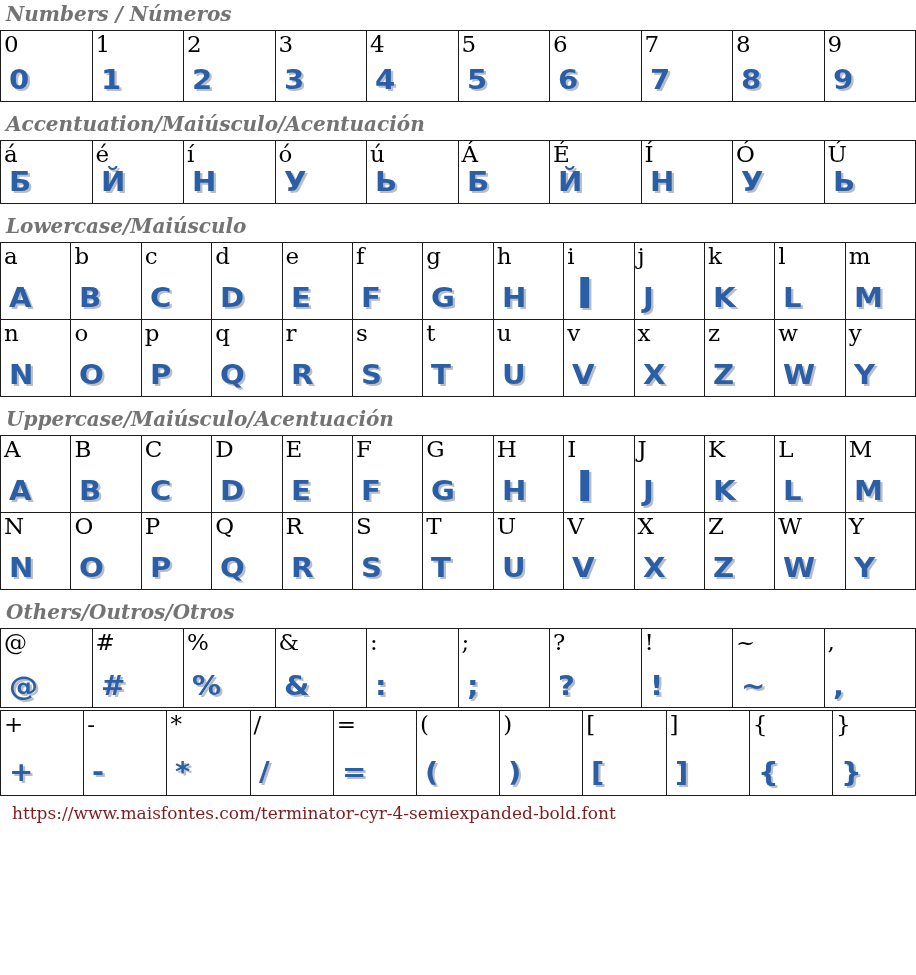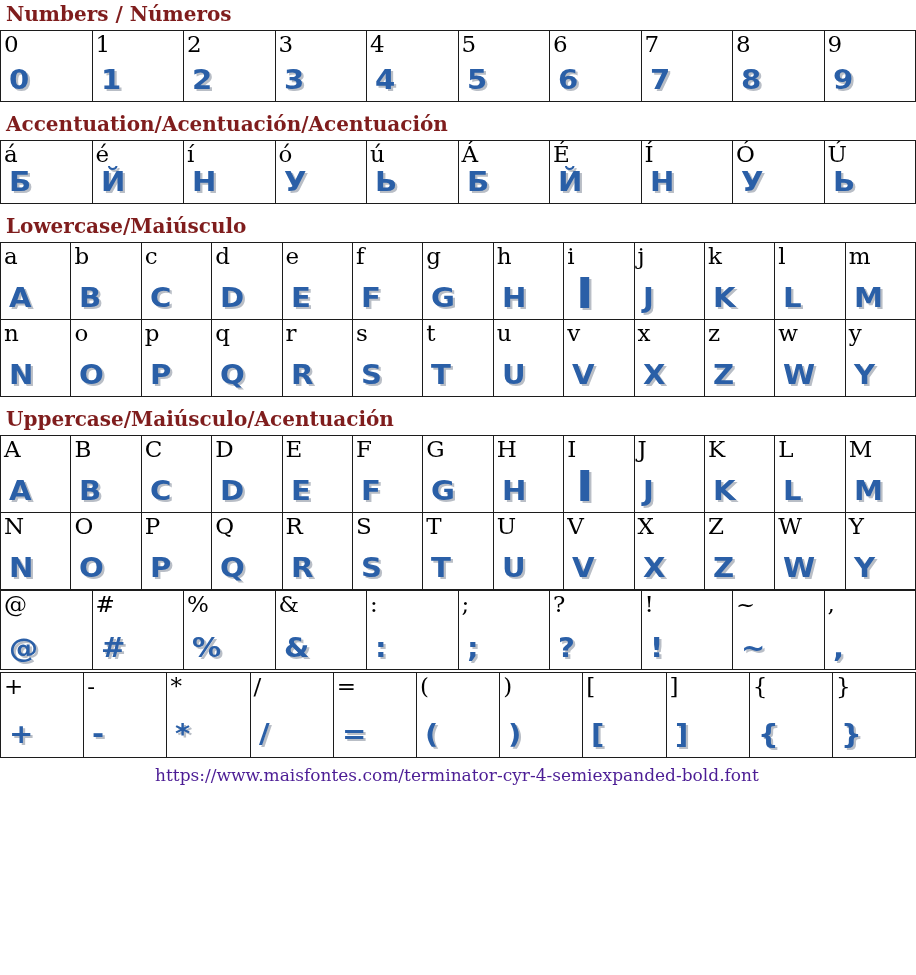--- a/index.html
+++ b/index.html
@@ -17,21 +17,22 @@
   .page {
     width: 916px;
     box-sizing: border-box;
   }
   .section-title {
     font-family: "DejaVu Serif", "Liberation Serif", serif;
     font-weight: bold;
     font-size: 20px;
     line-height: 1.1;
     margin: 11px 0 5px 6px;
-    color: #7f1d1d;
+    color: #737373;
+    font-style: italic;
   }
   .font-section:first-child .section-title {
     margin-top: 3px;
   }
   .char-row {
     display: flex;
     width: 916px;
     box-sizing: border-box;
   }
   
@@ -82,25 +83,25 @@
   }
   .h-others2 .char-glyph {
     bottom: 10px;
   }
   .glyph-tall {
     font-size: 42px;
     bottom: 4px;
     left: 12px;
   }
   .footer-url {
-    text-align: center;
+    text-align: left;
     font-family: "DejaVu Serif", "Liberation Serif", serif;
     font-size: 17px;
-    color: #4c1d95;
-    margin: 7px 2px 0 0;
+    color: #7f1d1d;
+    margin: 7px 2px 0 12px;
   }
 </style>
 </head>
 <body>
 
 <div class="page">
   <div>
       <section class="font-section">
         <h2 class="section-title">Numbers / Números</h2>
         <div class="char-row h-numbers">
@@ -140,21 +141,21 @@
             <div class="char-label">8</div>
             <div class="char-glyph">8</div>
           </div>
           <div class="char-cell">
             <div class="char-label">9</div>
             <div class="char-glyph">9</div>
           </div>
         </div>
       </section>
       <section class="font-section">
-        <h2 class="section-title">Accentuation/Acentuación/Acentuación</h2>
+        <h2 class="section-title">Accentuation/Maiúsculo/Acentuación</h2>
         <div class="char-row h-accent">
           <div class="char-cell">
             <div class="char-label">á</div>
             <div class="char-glyph">Б</div>
           </div>
           <div class="char-cell">
             <div class="char-label">é</div>
             <div class="char-glyph">Й</div>
           </div>
           <div class="char-cell">
@@ -407,20 +408,21 @@
             <div class="char-label">W</div>
             <div class="char-glyph">W</div>
           </div>
           <div class="char-cell">
             <div class="char-label">Y</div>
             <div class="char-glyph">Y</div>
           </div>
         </div>
       </section>
       <section class="font-section">
+        <h2 class="section-title">Others/Outros/Otros</h2>
         <div class="char-row h-others1">
           <div class="char-cell">
             <div class="char-label">@</div>
             <div class="char-glyph">@</div>
           </div>
           <div class="char-cell">
             <div class="char-label">#</div>
             <div class="char-glyph">#</div>
           </div>
           <div class="char-cell">

